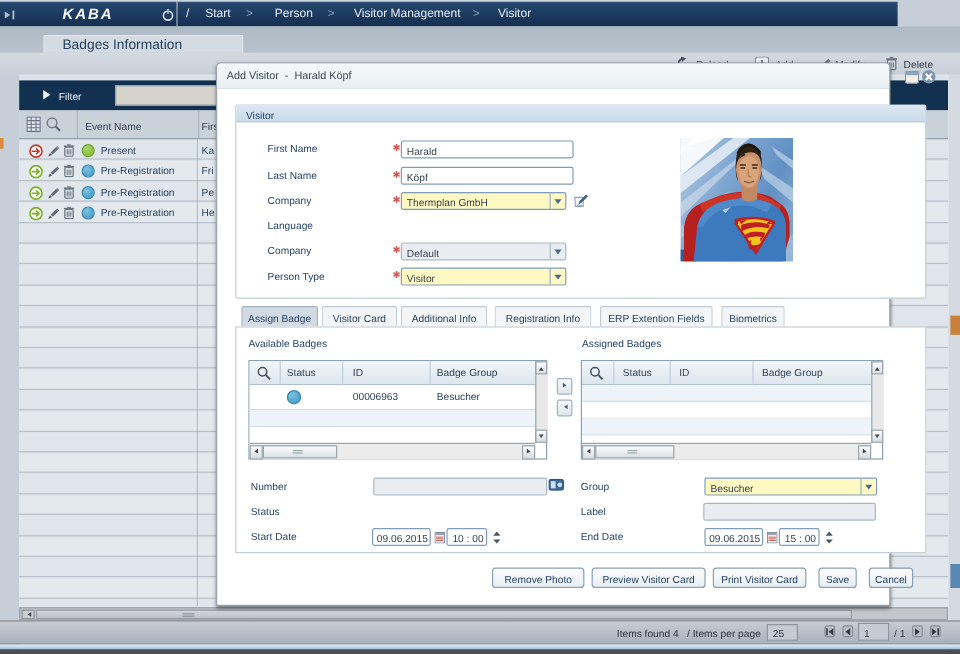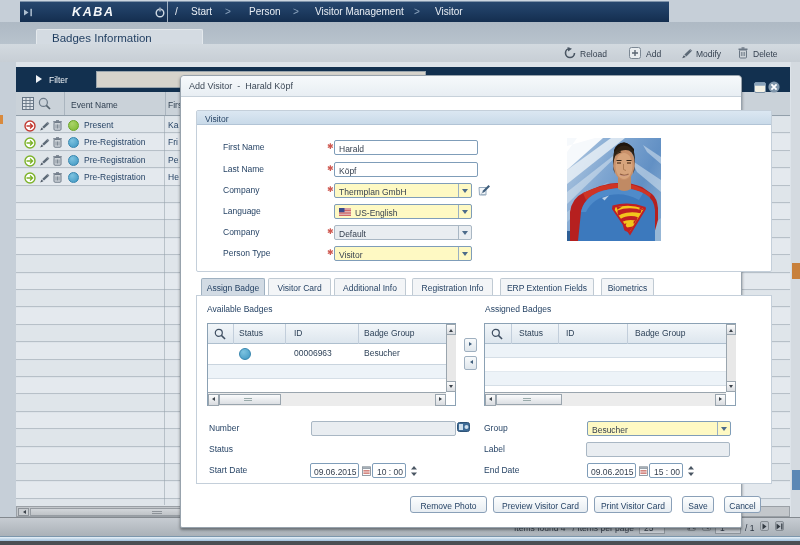--- a/index.html
+++ b/index.html
@@ -1,21 +1,21 @@
 <!DOCTYPE html>
 <html><head>
 <meta charset="utf-8">
 <style>
 * { margin:0; padding:0; box-sizing:border-box; }
 html,body { width:800px; height:545px; }
 body { position:relative; font-family:"Liberation Sans",sans-serif; overflow:hidden; background:#c6cfd8; font-size:8.5px; }
 .abs { position:absolute; white-space:nowrap; }
 
-#topbar { position:absolute; left:0; top:0; width:649px; height:22px;
-  background:linear-gradient(#ccd6e0 0%,#ccd6e0 4%,#27476e 10%,#1d3b60 55%,#142e4f 100%);margin-left:20px; }
+#topbar { position:absolute; left:0; top:0; width:748px; height:22px;
+  background:linear-gradient(#ccd6e0 0%,#ccd6e0 4%,#27476e 10%,#1d3b60 55%,#142e4f 100%); }
 #topbar .sep { position:absolute; top:1px; width:1px; height:21px; background:#b9c6d4; opacity:.85; }
 .crumb { position:absolute; top:6px; color:#e9eef4; font-size:10px; white-space:nowrap; }
 .crumbsep { color:#8ba3bd; }
 
 #tabstrip { position:absolute; left:0; top:22px; width:800px; height:22px; background:linear-gradient(#aeb9c4,#b8c3cd); }
 #vtab { position:absolute; left:36px; top:7px; width:167px; height:15px; background:#d4dbe2;
   border:1px solid #e4e9ed; border-bottom:none; border-radius:2px 2px 0 0; color:#1e3c5f; padding:2px 0 0 15px; white-space:nowrap; font-size:11.5px; }
 
 #toolbar { position:absolute; left:0; top:44px; width:800px; height:18px; background:linear-gradient(#d3dae0,#c7ced5); color:#333f4e; }
 .tbtxt { position:absolute; top:5px; color:#333f4e; }
@@ -28,21 +28,21 @@
 .trow { position:absolute; left:0; width:774px; height:16.4px; border-bottom:1px solid #b7c0c8; color:#1e3c5f; }
 .circ { position:absolute; top:3px; width:11px; height:11px; border-radius:50%; }
 
 #footer { position:absolute; left:0; top:517px; width:800px; height:19px;
   background:linear-gradient(#c7ccd2,#aab1b8); border-top:1px solid #83898f; color:#2b3440; }
 .pgbtn { position:absolute; top:3px; width:9px; height:10px; background:#b9bfc6; border:1px solid #868d94; border-radius:2px; color:#2b3440; font-size:6px; text-align:center; line-height:9px; }
 #bottomstrip1 { position:absolute; left:0; top:536px; width:800px; height:5px;
   background:linear-gradient(#e8f1f8,#9fc0dc); border-top:1px solid #7c97ad; }
 #bottomstrip2 { position:absolute; left:0; top:541px; width:800px; height:4px; background:#4b4f53; }
 
-#dialog { position:absolute; left:180px; top:75px; width:562px; height:453px; background:#fff;
+#dialog { position:absolute; left:180px; top:52px; width:562px; height:453px; background:#fff;
   border:1px solid #98a3ad; border-radius:4px 4px 2px 2px; box-shadow:0 2px 3px rgba(40,45,50,.55); }
 #dtitle { position:absolute; left:0; top:0; width:100%; height:21px;
   background:linear-gradient(#f6f9fb,#e8eef3); border-bottom:1px solid #c7d1da; border-radius:4px 4px 0 0; color:#3c4856; padding:5px 0 0 8px; font-size:9px; }
 #fs1 { position:absolute; left:15px; top:34px; width:576px; height:162px; border:1px solid #c4cfda; border-radius:2px; background:#fff; }
 #fs1 h3 { position:absolute; left:0; top:0; width:100%; height:14px; font-size:8.5px; font-weight:normal;
   background:linear-gradient(#dbe7f2,#c9dae9); border-bottom:1px solid #b2c4d6; color:#1e3c5f; padding:3px 0 0 8px; }
 .lbl { position:absolute; color:#1e3c5f; white-space:nowrap; }
 .star { position:absolute; color:#cf5a52; font-size:8px; }
 .inp { position:absolute; height:15px; background:#fff; border:1px solid #7f9db9; border-radius:2px; color:#343f4e; padding:3px 0 0 4px; white-space:nowrap; overflow:hidden; }
 .combo { position:absolute; height:15px; background:#fef9c3; border:1px solid #7f9db9; border-radius:2px; color:#343f4e; padding:3px 0 0 4px; white-space:nowrap; }
@@ -319,27 +319,20 @@
   <div class="star" style="left:146px;top:172px">✱</div>
   <div class="inp" style="left:153px;top:64px;width:144px">Harald</div>
   <div class="inp" style="left:153px;top:86px;width:144px">Köpf</div>
   <div class="combo" style="left:153px;top:107px;width:138px">Thermplan GmbH<span class="btn"></span><span class="tri"></span></div>
   <svg class="abs" style="left:297px;top:108px" width="13" height="13" viewBox="0 0 13 13">
       <path d="M1 3.5 L8 3.5 L8 11 L1.5 11 Z" fill="#f4f7fa" stroke="#8aa0b5" stroke-width="0.9"></path>
       <path d="M3.2 9.8 L5 6.5 L10.5 1 L12 2.5 L6.5 8 Z" fill="#3f5e7c"></path>
       <path d="M3.6 9.3 L4.6 7.6" stroke="#fff" stroke-width="0.6"></path>
       <path d="M2.5 10.2 Q5 11.4 7.5 10.2" stroke="#8aa0b5" stroke-width="0.7" fill="none"></path>
     </svg>
-  <div class="combo" style="left:153px;top:128px;width:138px;padding-left:20px">US-English<span class="btn"></span><span class="tri"></span>
-    <svg class="abs" style="left:4px;top:3px" width="12" height="8" viewBox="0 0 12 8">
-        <rect width="12" height="8" fill="#e8e8e8"></rect>
-        <path d="M0 1h12M0 2.6h12M0 4.2h12M0 5.8h12M0 7.4h12" stroke="#c94747" stroke-width="0.9"></path>
-        <rect width="5.5" height="4.2" fill="#3a4a8c"></rect>
-      </svg>
-  </div>
   <div class="combo dis" style="left:153px;top:149px;width:138px">Default<span class="btn" style="border-color:#a9b7c4"></span><span class="tri"></span></div>
   <div class="combo" style="left:153px;top:170px;width:138px">Visitor<span class="btn"></span><span class="tri"></span></div>
 
   <svg class="abs" style="left:386px;top:62px" width="94" height="103" viewBox="0 0 94 103">
     <defs>
       <linearGradient id="sky" x1="0" y1="0" x2="1" y2="0.55">
         <stop offset="0" stop-color="#b7cce2"></stop>
           <stop offset="0.45" stop-color="#7fa6d1"></stop>
           <stop offset="0.8" stop-color="#6290c4"></stop>
           <stop offset="1" stop-color="#7ca3cd"></stop>

